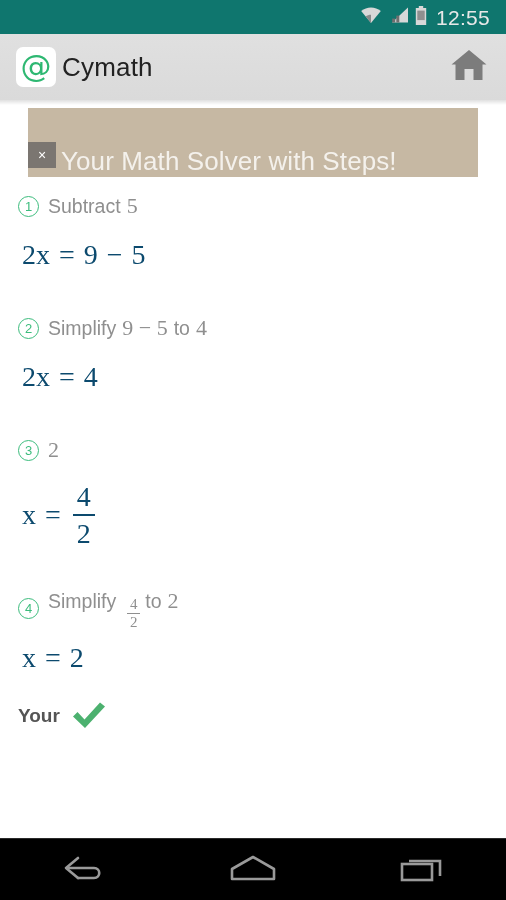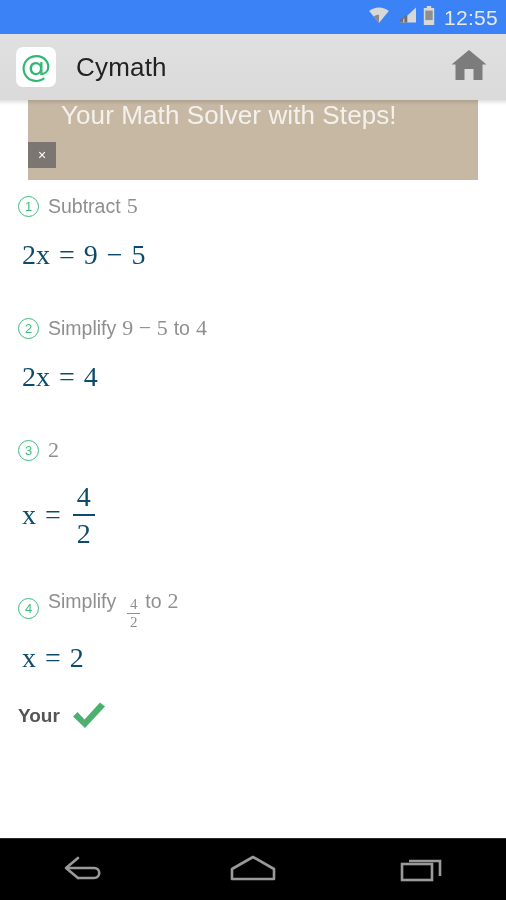--- a/index.html
+++ b/index.html
@@ -14,25 +14,25 @@
     width:506px; height:900px;
     position:relative;
     display:flex;
     flex-direction:column;
     background:#ffffff;
   }
 
   
   .statusbar {
     height:34px;
-    background:#3b82f6;
+    background:#0f766e;
     display:flex;
     align-items:center;
     justify-content:flex-end;
-    padding-right:8px;
+    padding-right:16px;
     flex:none;
   }
   .statusbar .sb-icons { display:flex; align-items:center; gap:6px; }
   .clock {
     color:#e8e8e8;
     font-size:21px;
     letter-spacing:0.3px;
     margin-left:9px;
     line-height:1;
   }
@@ -69,45 +69,45 @@
   .app-icon .at {
     color:#2eb872;
     font-size:31px;
     line-height:1;
     font-family:"DejaVu Sans", sans-serif;
     margin-top:-2px;
   }
   .app-title {
     font-size:26px;
     color:#222222;
-    margin-left:20px;
+    margin-left:6px;
     font-weight:400;
     letter-spacing:0.2px;
   }
   .appbar-spacer { flex:1; }
   .home-btn {
     width:46px; height:46px;
     display:flex; align-items:center; justify-content:center;
     flex:none;
   }
 
   
   .banner-wrap {
     position:relative;
     height:72px;
     flex:none;
     background:#ffffff;
   }
   .banner {
     position:absolute;
-    left:28px; top:0;
-    width:450px; height:80px;
+    left:28px; top:8px;
+    width:450px; height:69px;
     background:#c6b8a3;
     display:flex;
-    align-items:flex-start;
+    align-items:flex-end;
   }
   .banner-text {
     color:#f4f1ec;
     font-size:26px;
     font-weight:400;
     margin-left:33px;
     letter-spacing:0.1px;
   }
   .banner-close {
     position:absolute;

